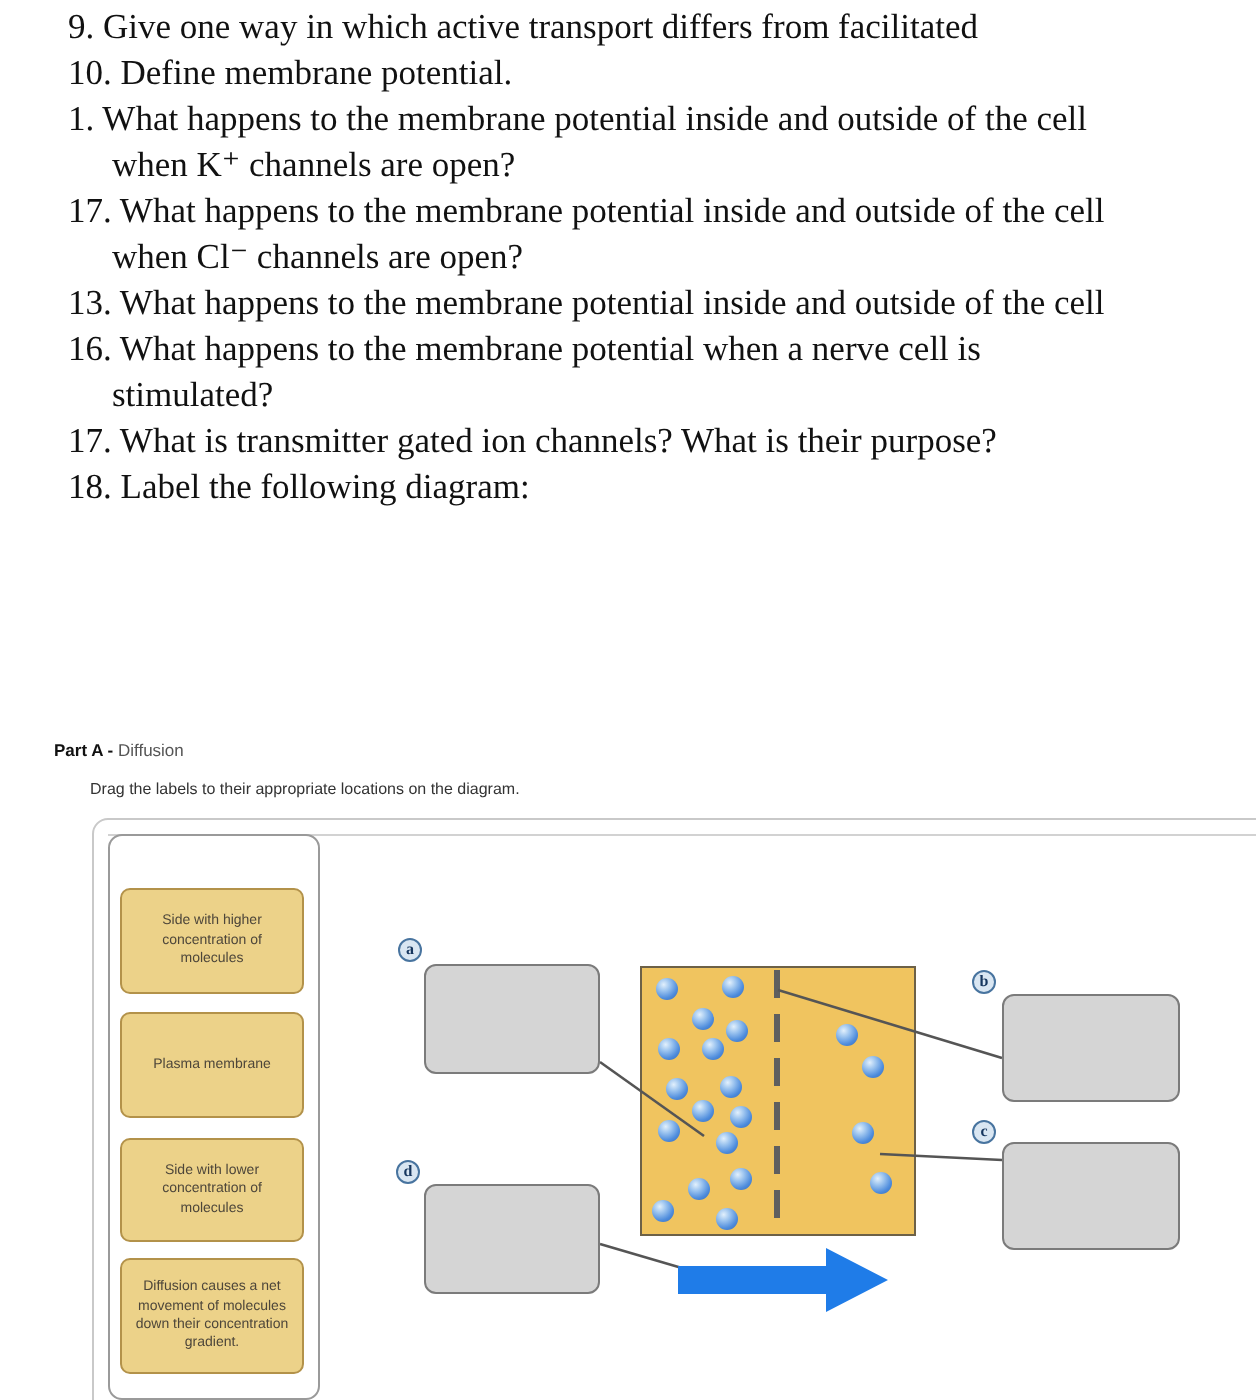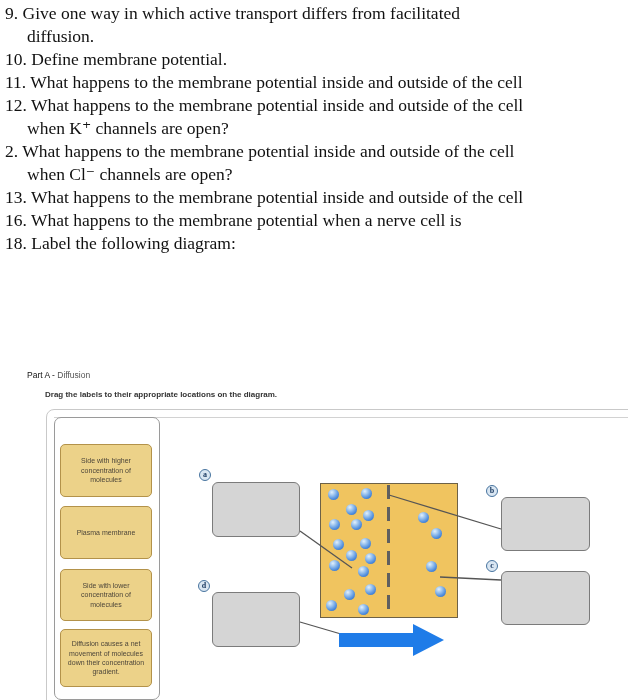--- a/index.html
+++ b/index.html
@@ -6,27 +6,27 @@
   body{
     width:628px;height:700px;position:relative;overflow:hidden;
     background:#ffffff;font-family:"Liberation Sans","DejaVu Sans",sans-serif;
   }
   
   #questions{
     position:absolute;left:5px;top:2px;width:620px;
     font-family:"Liberation Serif","DejaVu Serif",serif;
     font-size:17.5px;color:#111;
   }
-  .q-line{height:23px;line-height:23px;white-space:nowrap;}
+  .q-line{height:23px;line-height:23px;white-space:nowrap;margin-left:29px;}
   .q-line.indent{padding-left:22px;}
   
   #part-a-title{position:absolute;left:27px;top:370px;font-size:8.5px;color:#222;}
-  #part-a-title .b{font-weight:normal;color:#111;margin-top:22px;}
+  #part-a-title .b{font-weight:bold;color:#111;margin-top:22px;}
   #part-a-title .r{color:#555;}
-  #instruction{position:absolute;left:45px;top:390px;font-size:8px;font-weight:bold;color:#333;}
+  #instruction{position:absolute;left:45px;top:390px;font-size:8px;font-weight:normal;color:#333;}
   
   #outer-panel{
     position:absolute;left:46px;top:409px;width:600px;height:400px;
     border:1px solid #c9c9c9;border-radius:8px;background:#fff;
   }
   #inner-top-line{
     position:absolute;left:54px;top:417px;width:574px;height:0;
     border-top:1px solid #d2d2d2;
   }
   #label-column{
@@ -56,29 +56,29 @@
     font-size:8px;font-weight:bold;line-height:9px;text-align:center;
     font-family:"Liberation Serif","DejaVu Serif",serif;
   }
   #overlay-svg{position:absolute;left:0;top:0;pointer-events:none;}
 </style>
 </head>
 <body>
 
 <div id="questions">
     <div class="q-line">9. Give one way in which active transport differs from facilitated</div>
-    <div class="q-line indent">diffusion.</div>
     <div class="q-line">10. Define membrane potential.</div>
-    <div class="q-line">11. What happens to the membrane potential inside and outside of the cell</div>
-    <div class="q-line">12. What happens to the membrane potential inside and outside of the cell</div>
+    <div class="q-line">1. What happens to the membrane potential inside and outside of the cell</div>
     <div class="q-line indent">when K⁺ channels are open?</div>
-    <div class="q-line">2. What happens to the membrane potential inside and outside of the cell</div>
+    <div class="q-line">17. What happens to the membrane potential inside and outside of the cell</div>
     <div class="q-line indent">when Cl⁻ channels are open?</div>
     <div class="q-line">13. What happens to the membrane potential inside and outside of the cell</div>
     <div class="q-line">16. What happens to the membrane potential when a nerve cell is</div>
+    <div class="q-line indent">stimulated?</div>
+    <div class="q-line">17. What is transmitter gated ion channels? What is their purpose?</div>
     <div class="q-line">18. Label the following diagram:</div>
   </div>
 
 <div id="part-a-title">
   <span class="b">Part A - </span><span class="r">Diffusion</span>
 </div>
 <div id="instruction">Drag the labels to their appropriate locations on the diagram.</div>
 
 <div id="outer-panel"></div>
 <div id="inner-top-line"></div>

